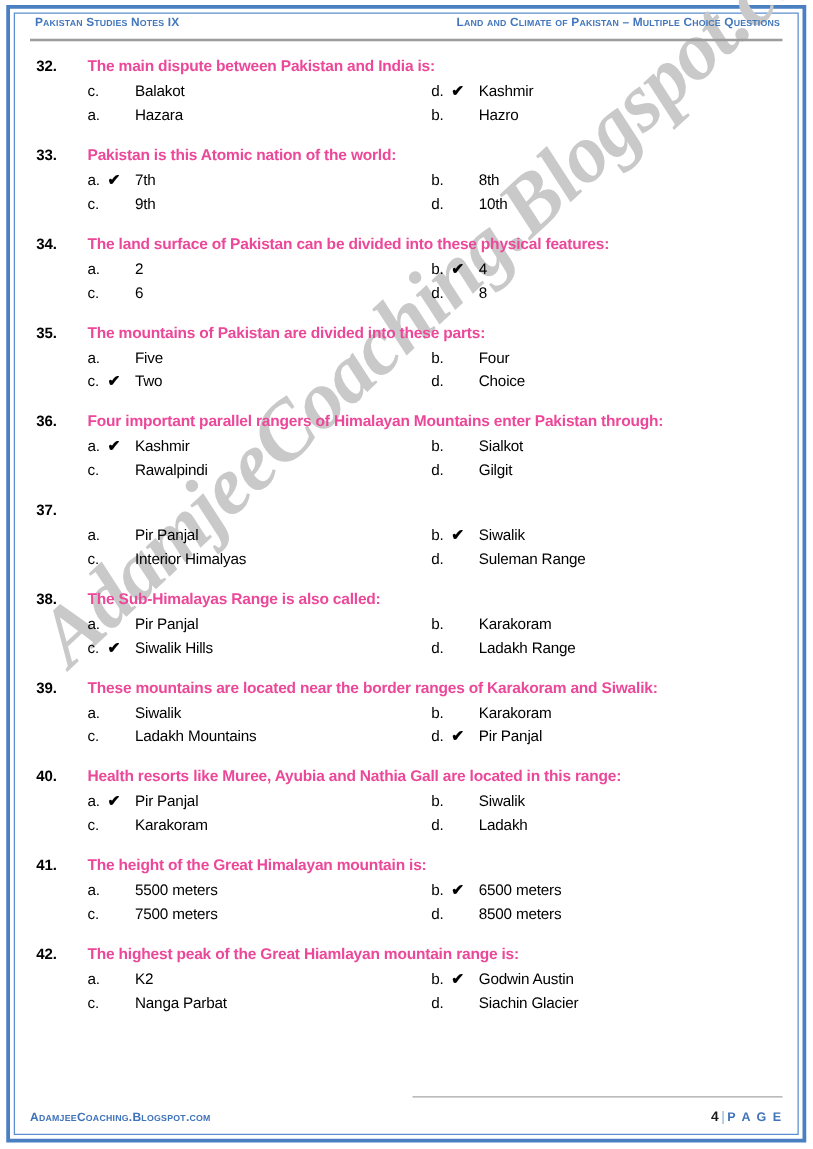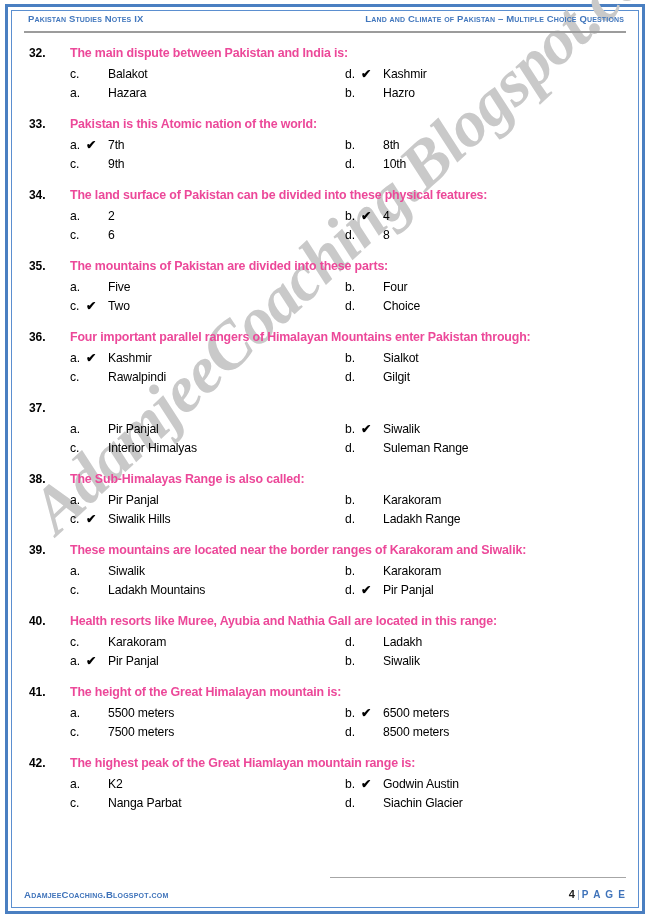--- a/index.html
+++ b/index.html
@@ -342,26 +342,26 @@
           <div class="opt opt-left"><span class="opt-letter">c.</span><span class="opt-tick blank"></span><span class="opt-label">Ladakh Mountains</span></div>
           <div class="opt opt-right"><span class="opt-letter">d.</span><span class="opt-tick">✔</span><span class="opt-label">Pir Panjal</span></div>
         </div>
       </div>
       <div class="question">
         <div class="q-head">
           <span class="q-num">40.</span>
           <span class="q-text">Health resorts like Muree, Ayubia and Nathia Gall are located in this range:</span>
         </div>
         <div class="opt-row">
+          <div class="opt opt-left"><span class="opt-letter">a.</span><span class="opt-tick">✔</span><span class="opt-label">Pir Panjal</span></div>
+          <div class="opt opt-right"><span class="opt-letter">b.</span><span class="opt-tick blank"></span><span class="opt-label">Siwalik</span></div>
+        </div>
+        <div class="opt-row">
           <div class="opt opt-left"><span class="opt-letter">c.</span><span class="opt-tick blank"></span><span class="opt-label">Karakoram</span></div>
           <div class="opt opt-right"><span class="opt-letter">d.</span><span class="opt-tick blank"></span><span class="opt-label">Ladakh</span></div>
-        </div>
-        <div class="opt-row">
-          <div class="opt opt-left"><span class="opt-letter">a.</span><span class="opt-tick">✔</span><span class="opt-label">Pir Panjal</span></div>
-          <div class="opt opt-right"><span class="opt-letter">b.</span><span class="opt-tick blank"></span><span class="opt-label">Siwalik</span></div>
         </div>
       </div>
       <div class="question">
         <div class="q-head">
           <span class="q-num">41.</span>
           <span class="q-text">The height of the Great Himalayan mountain is:</span>
         </div>
         <div class="opt-row">
           <div class="opt opt-left"><span class="opt-letter">a.</span><span class="opt-tick blank"></span><span class="opt-label">5500 meters</span></div>
           <div class="opt opt-right"><span class="opt-letter">b.</span><span class="opt-tick">✔</span><span class="opt-label">6500 meters</span></div>

